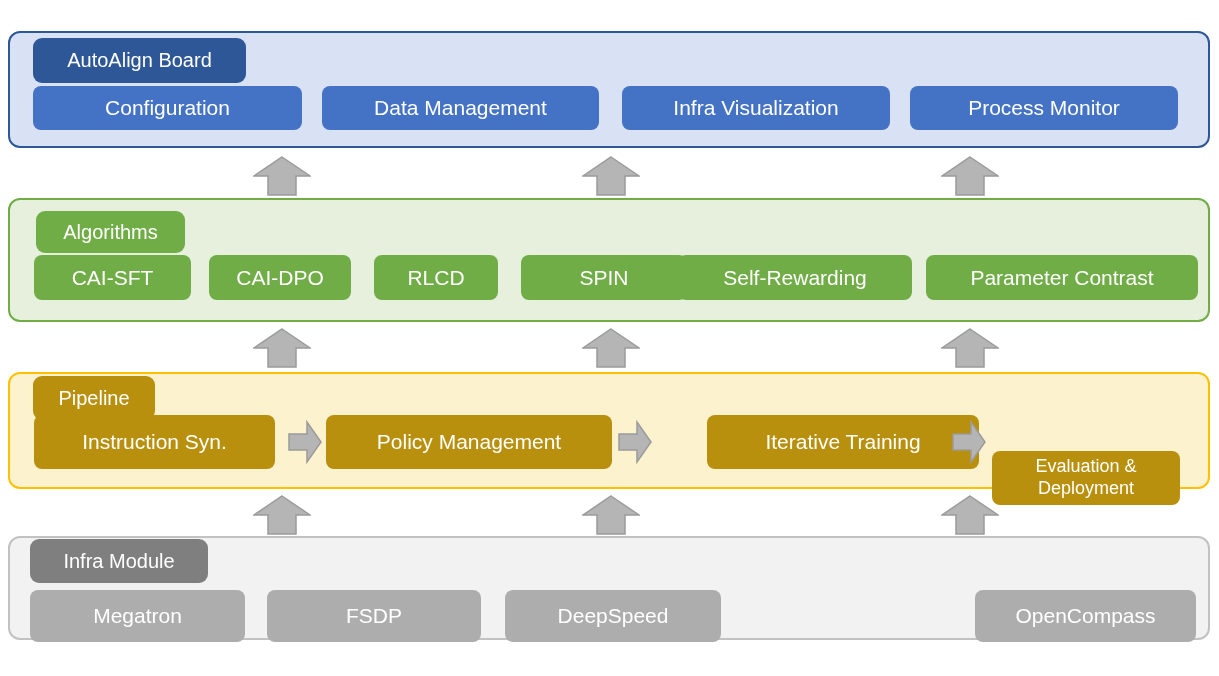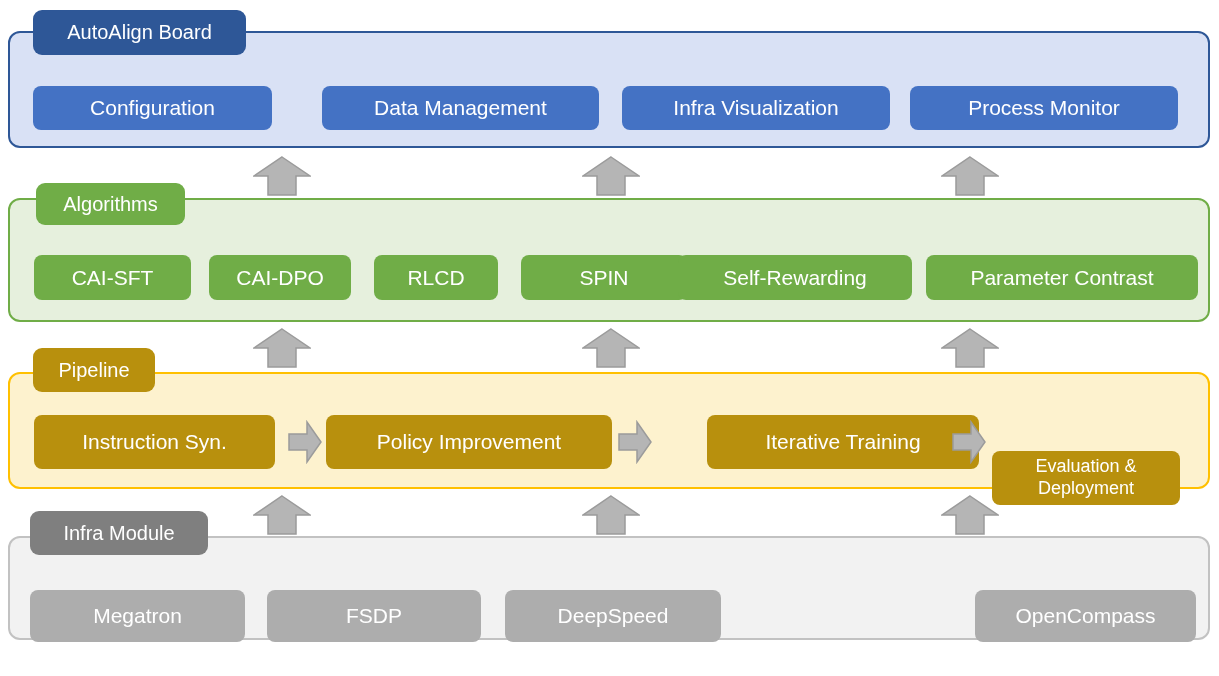--- a/index.html
+++ b/index.html
@@ -8,21 +8,21 @@
   .canvas { position: relative; width: 1219px; height: 676px; background: #ffffff; overflow: hidden; }
 
   .panel { position: absolute; left: 8px; width: 1202px; border-radius: 12px; }
   .panel-board   { top: 31px;  height: 117px; background: #D9E1F5; border: 2px solid #2E5797; }
   .panel-algo    { top: 198px; height: 124px; background: #E6F0DD; border: 2px solid #70AD47; }
   .panel-pipe    { top: 372px; height: 117px; background: #FDF2CE; border: 2px solid #FFC000; }
   .panel-infra   { top: 536px; height: 104px; background: #F2F2F2; border: 2px solid #C2C2C2; }
 
   .tab {
     position: absolute; display: flex; align-items: center; justify-content: center;
-    color: #ffffff; border-radius: 9px; font-size: 20px; white-space: nowrap;
+    color: #ffffff; border-radius: 9px; font-size: 20px; white-space: nowrap; margin-top: 28px;
   }
   .tab-board { left: 33px; top: 10px;  width: 213px; height: 45px; background: #2E5797; }
   .tab-algo  { left: 36px; top: 183px; width: 149px; height: 42px; background: #70AD47; }
   .tab-pipe  { left: 33px; top: 348px; width: 122px; height: 44px; background: #B8900D; }
   .tab-infra { left: 30px; top: 511px; width: 178px; height: 44px; background: #7F7F7F; text-align: center; }
 
   .btn {
     position: absolute; display: flex; align-items: center; justify-content: center;
     color: #ffffff; border-radius: 8px; font-size: 21px; text-align: center;
     line-height: 1.22; padding: 0 8px;
@@ -51,34 +51,34 @@
   <div class="tab tab-algo">
     <span>Algorithms</span>
   </div>
   <div class="tab tab-pipe">
     <span>Pipeline</span>
   </div>
   <div class="tab tab-infra">
     <span>Infra Module</span>
   </div>
 
-  <div class="btn btn-board" style="left:33px;  width:239px;">Configuration</div>
+  <div class="btn btn-board" style="left:33px;  width:269px;">Configuration</div>
   <div class="btn btn-board" style="left:322px; width:277px;">Data Management</div>
   <div class="btn btn-board" style="left:622px; width:268px;">Infra Visualization</div>
   <div class="btn btn-board" style="left:910px; width:268px;">Process Monitor</div>
 
   <div class="btn btn-algo" style="left:34px;  width:157px;">CAI-SFT</div>
   <div class="btn btn-algo" style="left:209px; width:142px;">CAI-DPO</div>
   <div class="btn btn-algo" style="left:374px; width:124px;">RLCD</div>
   <div class="btn btn-algo" style="left:521px; width:166px;">SPIN</div>
   <div class="btn btn-algo" style="left:678px; width:234px;">Self-Rewarding</div>
   <div class="btn btn-algo" style="left:926px; width:272px;">Parameter Contrast</div>
 
   <div class="btn btn-pipe" style="left:34px;  width:241px;">Instruction Syn.</div>
-  <div class="btn btn-pipe" style="left:326px; width:286px;">Policy Improvement</div>
+  <div class="btn btn-pipe" style="left:326px; width:286px;">Policy Management</div>
   <div class="btn btn-pipe" style="left:688px; width:272px;margin-left:19px;">Iterative Training</div>
   <div class="btn btn-pipe btn-small" style="left:992px; width:188px;">Evaluation &amp; Deployment</div>
 
   <div class="arrow" style="left:288px; top:420px;">
     <svg width="34" height="44" viewBox="0 0 34 44">
         <polygon points="1,14 19,14 19,2 33,22 19,42 19,30 1,30" fill="#B5B5B5" stroke="#9B9B9B" stroke-width="1.5"></polygon>
       </svg>
   </div>
   <div class="arrow" style="left:618px; top:420px;">
     <svg width="34" height="44" viewBox="0 0 34 44">

